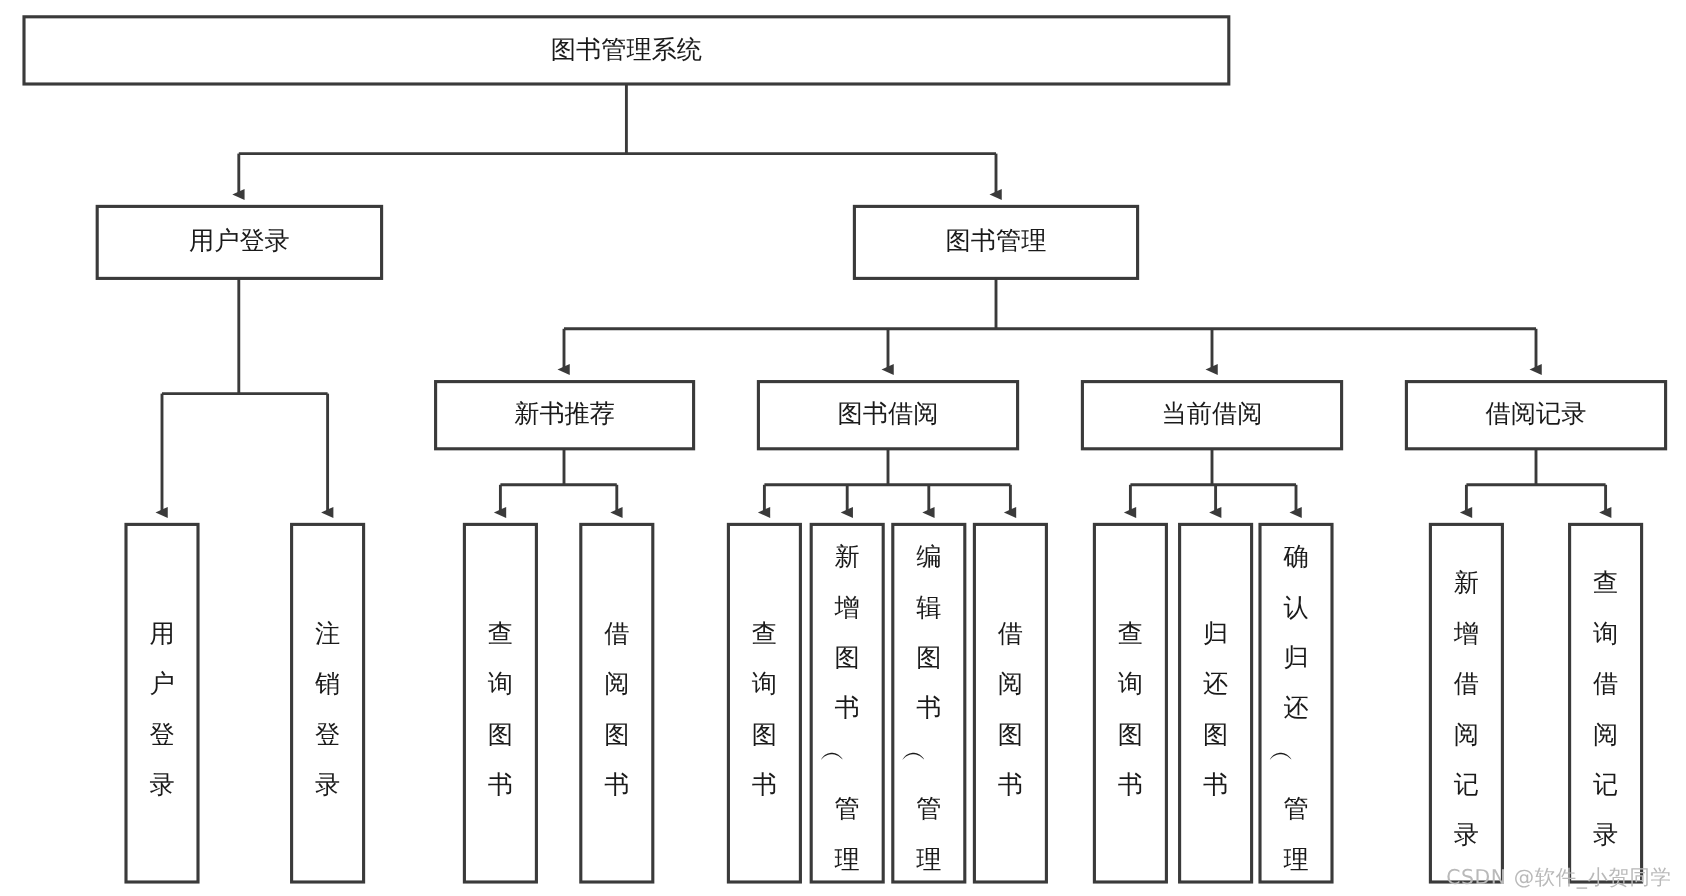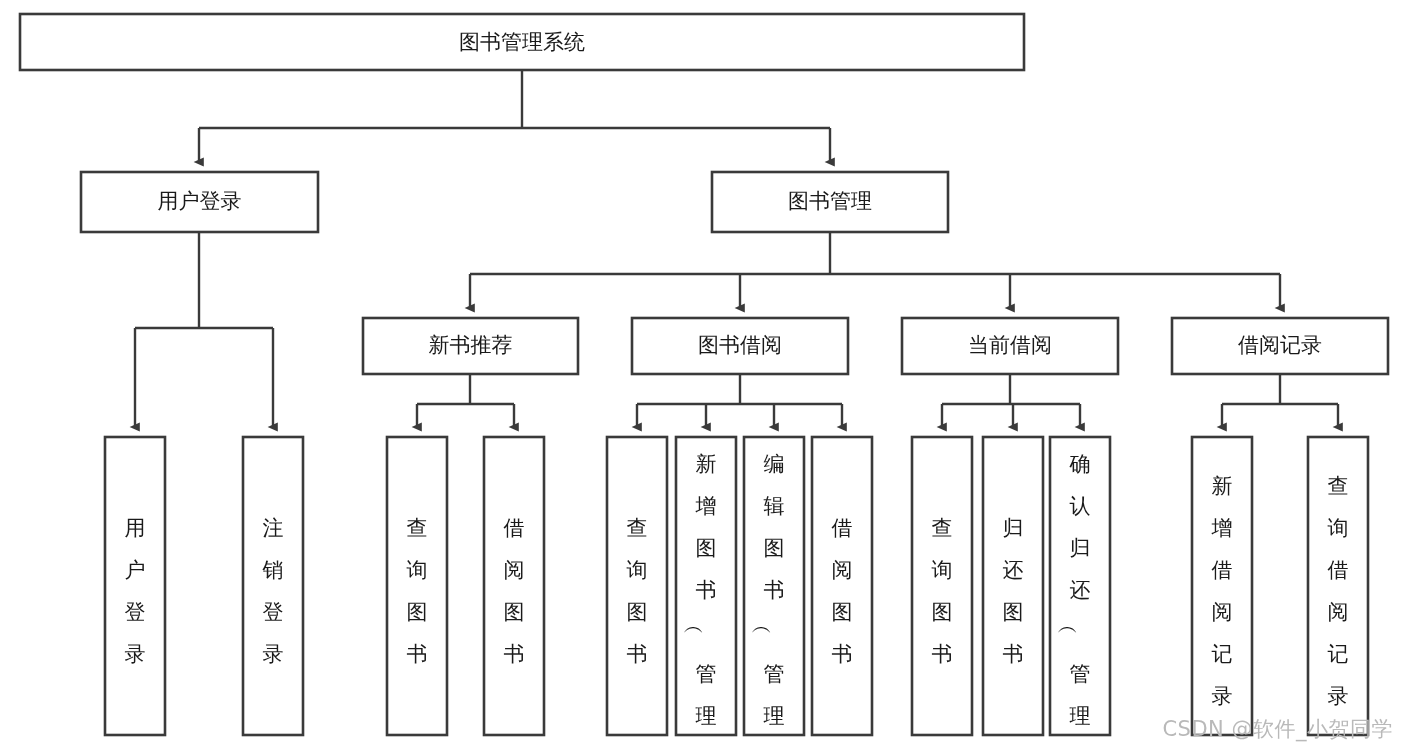--- a/index.html
+++ b/index.html
@@ -44,21 +44,21 @@
   }
   .arrow-head {
     fill: #3a3a3a;
     stroke: none;
   }
   .watermark {
     position: absolute;
     right: 12px;
     bottom: 4px;
     font-family: "DejaVu Sans", "Liberation Sans", sans-serif;
-    font-size: 21px;
+    font-size: 17px;
     color: #b9b9b9;
     white-space: nowrap;
     letter-spacing: 0.5px;
   }
 </style>
 </head>
 <body>
 
 <svg id="diagram" viewBox="0 0 1405 747" xmlns="http://www.w3.org/2000/svg">
 

